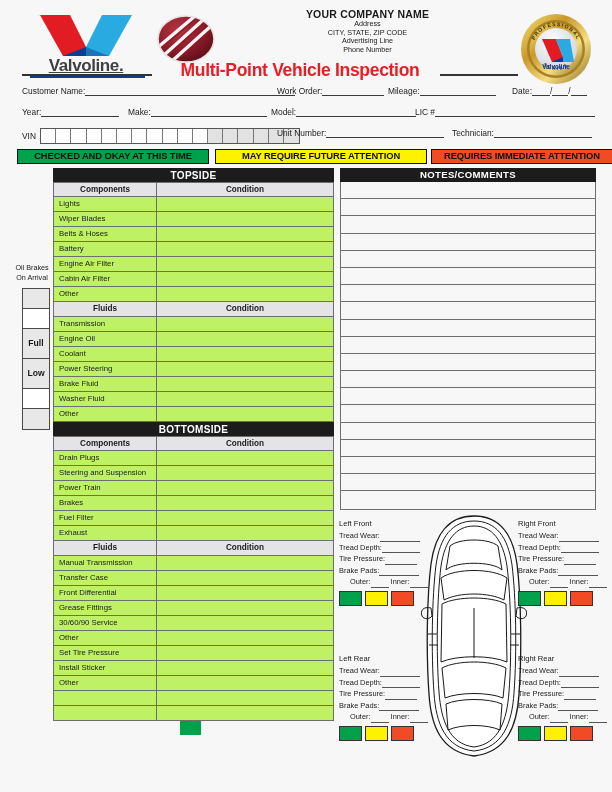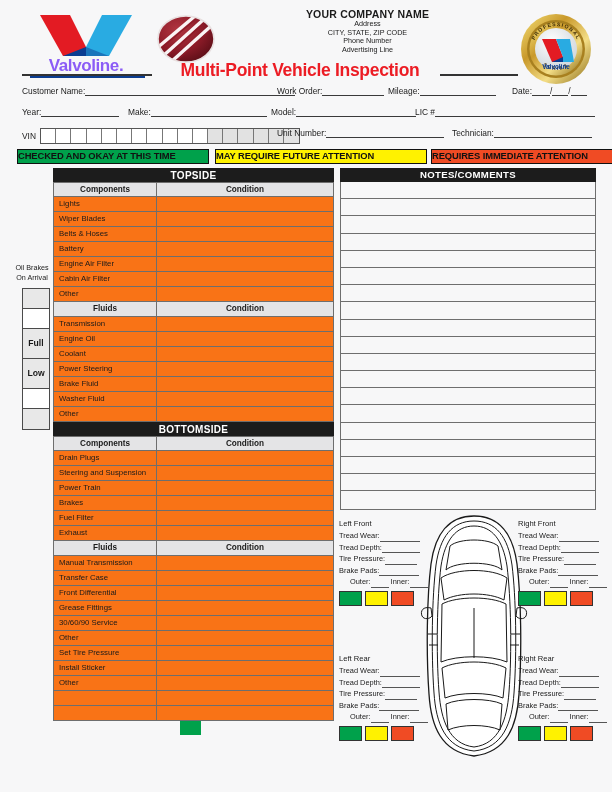--- a/index.html
+++ b/index.html
@@ -13,22 +13,22 @@
     overflow: hidden;
   }
   .page { position:absolute; inset:0; }
 
   
   .header { position:absolute; left:0; top:0; width:612px; height:88px; }
   .valvoline-logo { position:absolute; left:22px; top:14px; width:128px; height:62px; }
   .vlogo-mark { position:absolute; left:18px; top:0; width:92px; height:42px; }
   .valvoline-word {
     position:absolute; left:0; top:42px; width:128px;
-    text-align:center; font-weight:bold; font-size:17px; color:#8b5cf6;
-    letter-spacing:-0.4px; font-family:"Liberation Sans", sans-serif;
+    text-align:center; font-weight:bold; font-size:17px; color:#404040;
+    letter-spacing:-0.4px; font-family:"Liberation Sans", sans-serif;text-decoration:underline;
   }
   .vline { position:absolute; left:8px; top:62px; width:115px; height:2px; background:#0b3d91; }
 
   .tire-sphere { position:absolute; left:155px; top:14px; width:62px; height:50px; }
 
   .company-block {
     position:absolute; left:225px; top:8px; width:285px;
     text-align:center; line-height:1.18;
   }
   .company-name { font-size:10.5px; font-weight:bold; letter-spacing:0.2px; }
@@ -54,36 +54,36 @@
 
   .vinbox-wrap { position:absolute; display:flex; border:1px solid #555; }
   .vinbox { width:15.2px; height:14px; border-right:1px solid #777; background:#fff; }
   .vinbox:last-child { border-right:none; }
   .vinbox.shaded { background:#e2e2e2; }
 
   
   .banners { position:absolute; left:17px; top:149px; width:580px; height:15px; }
   .banner {
     position:absolute; height:15px; border:1.4px solid #111;
-    font-size:9.4px; font-weight:bold; color:#111;
+    text-align:center; font-size:9.4px; font-weight:bold; color:#111;
     line-height:12.5px; letter-spacing:-0.1px; white-space:nowrap;
   }
   .b-green  { left:0px;   width:192px; background:#00a14b; }
   .b-yellow { left:198px; width:212px; background:#fff200; }
   .b-red    { left:414px; width:182px; background:#f04b24; }
 
   
   .ltable { position:absolute; left:53px; top:168px; width:281px; }
   .sect-hd {
     height:14px; background:#1c1c1c; color:#fff; text-align:center;
     font-size:10px; font-weight:bold; line-height:14px; letter-spacing:0.3px;
     border:1px solid #1c1c1c;
   }
   .row { position:relative; height:15px; display:flex; border-left:1px solid #6e6e6e;
-         border-right:1px solid #6e6e6e; border-bottom:1px solid #6e6e6e; background:#f97316; }
+         border-right:1px solid #6e6e6e; border-bottom:1px solid #6e6e6e; background:#bef264; }
   .row.hdr { background:#e4e4e6; }
   .row.first { border-top:1px solid #6e6e6e; }
   .cell-comp { width:103px; padding-left:5px; font-size:7.8px; line-height:14px;
                border-right:1px solid #6e6e6e; white-space:nowrap; overflow:hidden; }
   .row.hdr .cell-comp { font-weight:bold; text-align:center; padding-left:0; font-size:8.2px; }
   .cell-cond { flex:1; font-size:7.8px; line-height:14px; text-align:center; }
   .row.hdr .cell-cond { font-weight:bold; font-size:8.2px; }
 
   .strip { position:absolute; pointer-events:none; }
   .strip i { position:absolute; top:0; bottom:0; display:block; }
@@ -165,22 +165,22 @@
           <path d="M10,44 L50,8"></path>
           <path d="M18,50 L58,14"></path>
       </g>
       <ellipse cx="31" cy="25" rx="28" ry="23" fill="none" stroke="#e8e0e0" stroke-width="1.6"></ellipse>
     </svg>
 
     <div class="company-block">
       <div class="company-name">YOUR COMPANY NAME</div>
       <div class="company-line">Address</div>
       <div class="company-line">CITY, STATE, ZIP CODE</div>
+      <div class="company-line">Advertising Line</div>
       <div class="company-line">Phone Number</div>
-      <div class="company-line">Advertising Line</div>
     </div>
 
     <svg class="seal" viewBox="0 0 72 72">
       <defs>
         <linearGradient id="gold" x1="0" y1="0" x2="1" y2="1">
           <stop offset="0%" stop-color="#f6e27a"></stop>
             <stop offset="35%" stop-color="#c9992b"></stop>
           <stop offset="65%" stop-color="#f3dd86"></stop>
             <stop offset="100%" stop-color="#8a6a14"></stop>
         </linearGradient>

